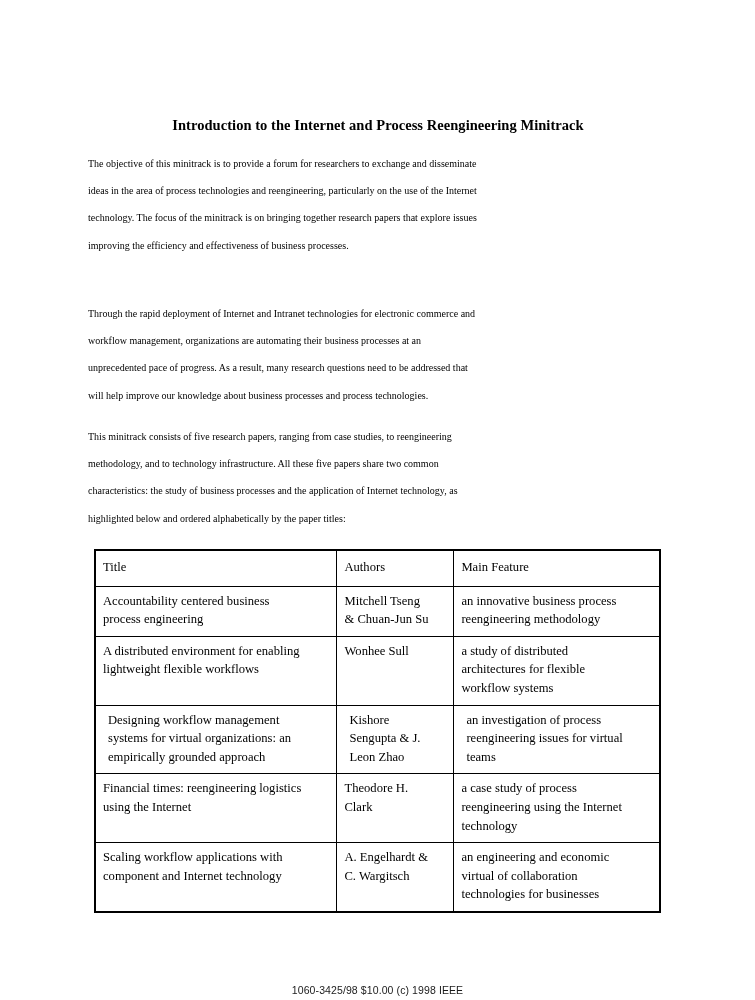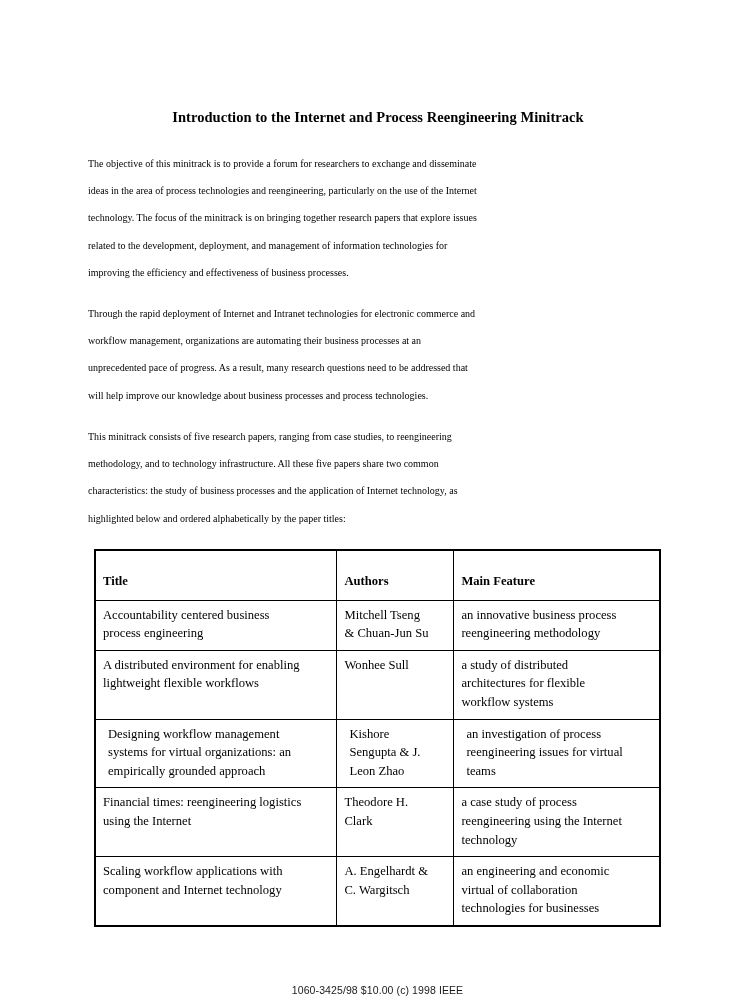--- a/index.html
+++ b/index.html
@@ -20,21 +20,21 @@
     position: absolute;
     left: 0;
     top: 0;
     width: 755px;
     height: 1000px;
   }
 
   .doc-title {
     position: absolute;
     left: 88px;
-    top: 107px;
+    top: 115px;
     width: 580px;
     text-align: center;
     font-size: 14.5px;
     font-weight: bold;
     letter-spacing: 0.05px;
     line-height: 20px;
   }
 
   .body-block {
     position: absolute;
@@ -65,22 +65,22 @@
     background: #fff;
   }
   .paper-table td, .paper-table th {
     border: 1px solid #000;
     vertical-align: top;
     padding: 5px 7px 7px 7px;
     text-align: left;
     font-weight: normal;
   }
   .paper-table thead th {
-    font-weight: bold;
-    padding-top: 21px;
+    font-weight: normal;
+    padding-top: 7px;
     padding-bottom: 9px;
     margin-left: 20px;
   }
   .col-title   { width: 245px; }
   .col-authors { width: 112px; }
   .col-feature { width: 210px; }
 
   .cell-line { display: block; white-space: nowrap; }
 
   
@@ -107,21 +107,20 @@
 <body>
 
 <div class="page">
 
   <div class="doc-title">Introduction to the Internet and Process Reengineering Minitrack</div>
 
   <div class="body-block para-1 para">
     <p>The objective of this minitrack is to provide a forum for researchers to exchange and disseminate</p>
     <p>ideas in the area of process technologies and reengineering, particularly on the use of the Internet</p>
     <p>technology. The focus of the minitrack is on bringing together research papers that explore issues</p>
-    <p>related to the development, deployment, and management of information technologies for</p>
     <p>improving the efficiency and effectiveness of business processes.</p>
   </div>
 
   <div class="body-block para-2 para">
     <p>Through the rapid deployment of Internet and Intranet technologies for electronic commerce and</p>
     <p>workflow management, organizations are automating their business processes at an</p>
     <p>unprecedented pace of progress.  As a result, many research questions need to be addressed that</p>
     <p>will help improve our knowledge about business processes and process technologies.</p>
   </div>
 

